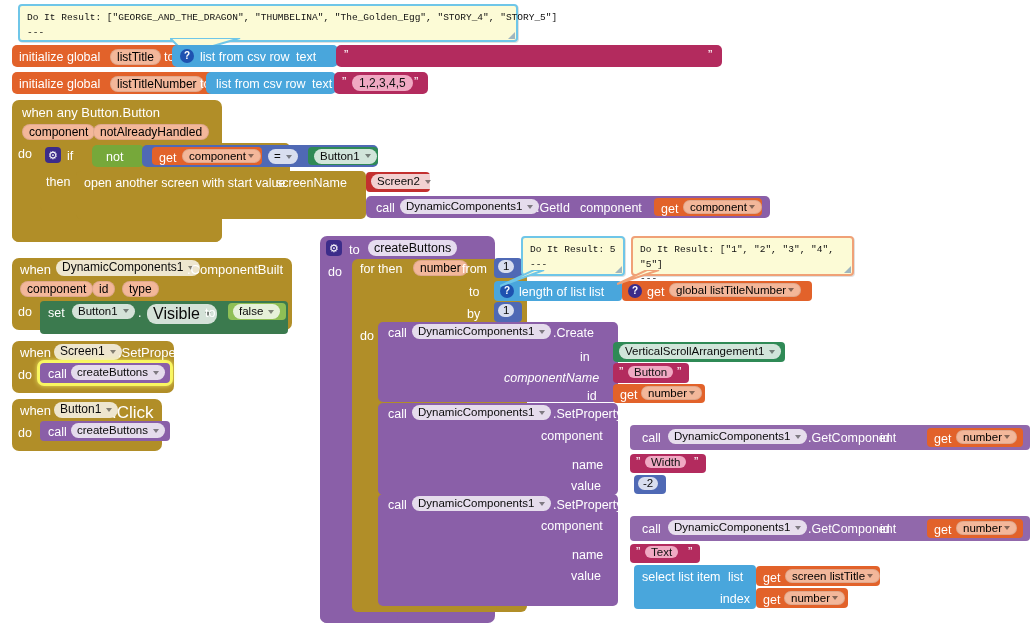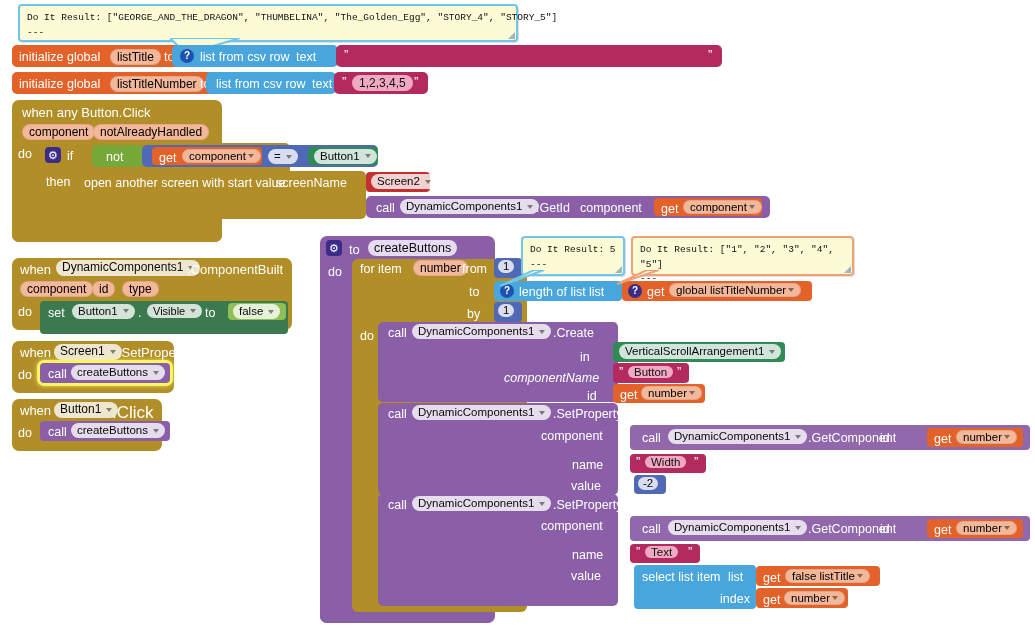--- a/index.html
+++ b/index.html
@@ -102,21 +102,21 @@
 </div>
 
 <div class="blk blk-text" style="left:334px;top:72px;width:94px;height:22px;">
   <span class="lbl" style="left:8px;top:3px;font-size:13px;">”</span>
   <span class="abs" style="left:18px;top:3px;background:#f0a9c3;color:#111;border-radius:9px;padding:1px 7px;font-size:12px;white-space:nowrap;">1,2,3,4,5</span>
   <span class="lbl" style="left:80px;top:3px;font-size:13px;">”</span>
 </div>
 
 <div class="blk blk-event" style="left:12px;top:100px;width:210px;height:142px;border-radius:7px;"></div>
 <div class="blk blk-event" style="left:12px;top:225px;width:210px;height:17px;border-radius:0 0 7px 7px;"></div>
-<span class="lbl" style="left:22px;top:106px;font-size:13px;">when any Button.Click</span>
+<span class="lbl" style="left:22px;top:106px;font-size:13px;">when any Button.Button</span>
 <span class="abs param" style="left:22px;top:124px;font-size:12px;">component</span>
 <span class="abs param" style="left:93px;top:124px;font-size:12px;">notAlreadyHandled</span>
 <span class="lbl" style="left:18px;top:148px;">do</span>
 
 <div class="blk blk-event" style="left:40px;top:143px;width:250px;height:68px;border-radius:5px;"></div>
 <span class="abs" style="left:45px;top:147px;width:16px;height:16px;border-radius:4px;background:#3c2c8a;color:#fff;font-size:11px;text-align:center;line-height:16px;">⚙</span>
 <span class="lbl" style="left:67px;top:150px;">if</span>
 <span class="lbl" style="left:46px;top:176px;">then</span>
 
 <div class="blk blk-green" style="left:92px;top:145px;width:52px;height:22px;">
@@ -183,21 +183,21 @@
 <span class="abs param" style="left:122px;top:281px;font-size:12px;">type</span>
 <span class="lbl" style="left:18px;top:306px;">do</span>
 
 <div class="blk blk-setter" style="left:40px;top:301px;width:248px;height:33px;border-radius:4px;">
   <span class="lbl" style="left:8px;top:5.5px;">set</span>
   <span class="abs fld" style="left:32px;top:2.5px;font-size:11.5px;">
     <span>Button1</span>
       <i class="caret"></i>
   </span>
   <span class="lbl" style="left:98px;top:5.5px;">.</span>
-  <span class="abs fld" style="left:107px;top:2.5px;font-size:11px;">
+  <span class="abs fld" style="left:107px;top:2.5px;font-size:16px;">
     <span>Visible</span>
       <i class="caret"></i>
   </span>
   <span class="lbl" style="left:165px;top:5.5px;">to</span>
 </div>
 <div class="blk blk-green" style="left:228px;top:303px;width:58px;height:17px;border-radius:4px;background:#8fbf55;">
   <span class="abs fld" style="left:5px;top:1px;font-size:11.5px;">
     <span>false</span>
       <i class="caret"></i>
   </span>
@@ -239,21 +239,21 @@
 
 <div class="blk blk-proc" style="left:320px;top:236px;width:175px;height:387px;border-radius:7px;"></div>
 <div class="blk blk-proc" style="left:320px;top:600px;width:78px;height:23px;border-radius:0 0 7px 7px;"></div>
 <span class="abs" style="left:326px;top:240px;width:16px;height:16px;border-radius:4px;background:#3c2c8a;color:#fff;font-size:11px;text-align:center;line-height:16px;">⚙</span>
 <span class="lbl" style="left:349px;top:243px;font-size:13px;">to</span>
 <span class="abs fld" style="left:368px;top:240px;font-size:12.5px;background:#e6dcef;">createButtons</span>
 <span class="lbl" style="left:328px;top:266px;">do</span>
 
 <div class="blk blk-ctrl" style="left:352px;top:259px;width:175px;height:353px;border-radius:6px;"></div>
 <div class="blk blk-ctrl" style="left:352px;top:600px;width:145px;height:12px;border-radius:0 0 6px 6px;"></div>
-<span class="lbl" style="left:360px;top:263px;">for item</span>
+<span class="lbl" style="left:360px;top:263px;">for then</span>
 <span class="abs param" style="left:413px;top:260px;font-size:12px;">number</span>
 <span class="lbl" style="left:462px;top:263px;">from</span>
 <span class="lbl" style="left:469px;top:286px;">to</span>
 <span class="lbl" style="left:467px;top:308px;">by</span>
 <span class="lbl" style="left:360px;top:330px;">do</span>
 
 <div class="blk blk-math" style="left:494px;top:258px;width:28px;height:20px;border-radius:4px;">
   <span class="abs fld" style="left:4px;top:2px;font-size:11.5px;padding:0 5px;">1</span>
 </div>
 
@@ -400,21 +400,21 @@
 
 <div class="blk blk-list" style="left:634px;top:565px;width:122px;height:44px;border-radius:4px;">
   <span class="lbl" style="left:8px;top:6px;">select list item</span>
   <span class="lbl" style="left:94px;top:6px;">list</span>
   <span class="lbl" style="left:86px;top:28px;">index</span>
 </div>
 
 <div class="blk blk-var" style="left:756px;top:566px;width:124px;height:20px;border-radius:4px;">
   <span class="lbl" style="left:7px;top:5.5px;">get</span>
   <span class="abs param" style="left:29px;top:2.5px;font-size:11.5px;">
-    <span>false listTitle</span>
+    <span>screen listTitle</span>
       <i class="caret"></i>
   </span>
 </div>
 
 <div class="blk blk-var" style="left:756px;top:588px;width:92px;height:20px;border-radius:4px;">
   <span class="lbl" style="left:7px;top:5.5px;">get</span>
   <span class="abs param" style="left:28px;top:2.5px;font-size:11.5px;">
     <span>number</span>
       <i class="caret"></i>
   </span>

